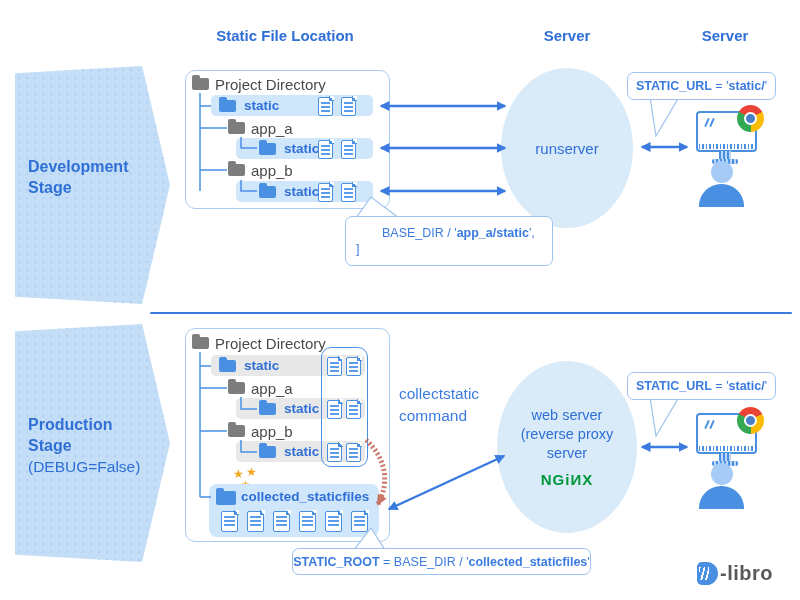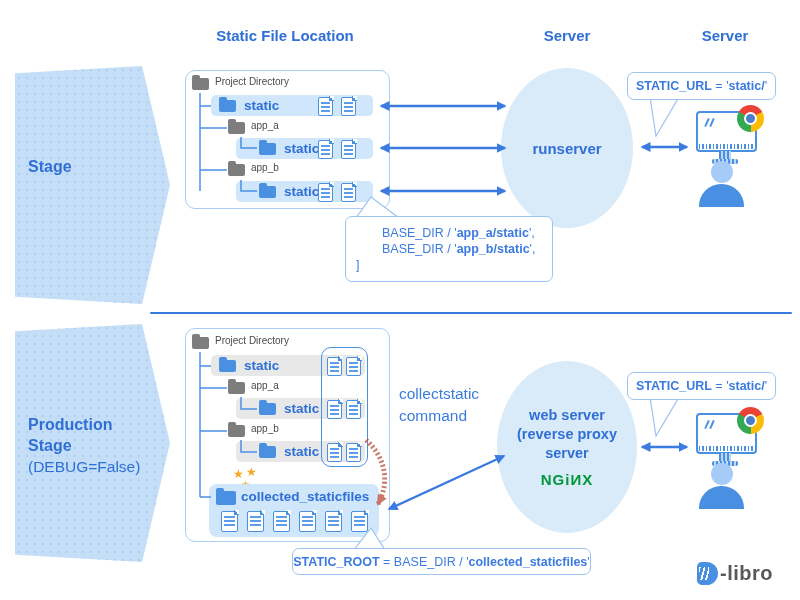--- a/index.html
+++ b/index.html
@@ -13,21 +13,21 @@
          background-image:radial-gradient(#aed1f2 1px,transparent 1.2px);
          background-size:8px 8px;
          clip-path:polygon(0 3%,82% 0,100% 50%,82% 100%,0 97%);}
   .stage-text{position:absolute;left:28px;width:140px;color:var(--accent-blue);}
   .stage-text .t{font-size:16px;font-weight:bold;line-height:21px;}
   .stage-text .s{font-size:15.5px;line-height:21px;}
   .divider{position:absolute;left:150px;top:312px;width:642px;height:2px;
            background:var(--arrow-blue);border-radius:1px;}
   .panel{position:absolute;background:#fff;border:1.5px solid var(--panel-border);
          border-radius:10px;}
-  .tlab{position:absolute;font-size:10px;color:#4a4a4a;white-space:nowrap;}
+  .tlab{position:absolute;font-size:15px;color:#4a4a4a;white-space:nowrap;}
   .tstatic{position:absolute;font-size:13.5px;font-weight:bold;color:var(--accent-blue);white-space:nowrap;}
   .pill{position:absolute;height:21px;border-radius:5px;}
   .pill-blue{background:var(--hl-blue);}
   .pill-gray{background:var(--hl-gray);}
   .folder{position:absolute;width:17px;height:12px;border-radius:2px;}
   .folder::before{content:"";position:absolute;top:-3.5px;left:0;width:8px;height:4px;
                   border-radius:2px 2px 0 0;background:inherit;}
   .f-blue{background:var(--folder-blue);} .f-gray{background:var(--folder-gray);}
   .f-lg{width:20px;height:14px;}
   .file{position:absolute;width:13px;height:17px;border:1.6px solid var(--folder-blue);
@@ -35,21 +35,21 @@
   .file::before{content:"";position:absolute;left:2px;right:2px;top:4px;bottom:2px;
         background:repeating-linear-gradient(to bottom,#5b9ceb 0 1.6px,transparent 1.6px 4.2px);}
   .file::after{content:"";position:absolute;top:-1.6px;right:-1.6px;width:5px;height:5px;
         background:linear-gradient(225deg,#fff 50%,var(--folder-blue) 50%);}
   .file-lg{width:15px;height:19px;}
   .filebox{position:absolute;border:1.6px solid var(--folder-blue);border-radius:10px;background:transparent;}
   .star{position:absolute;color:var(--star-orange);font-size:12px;line-height:12px;}
   .collected{position:absolute;background:var(--hl-blue);border-radius:8px;}
   .ellipse{position:absolute;border-radius:50%;background:var(--ellipse-fill);
            display:flex;flex-direction:column;align-items:center;justify-content:center;}
-  .ellipse .srv{font-weight:bold;color:var(--accent-blue);font-size:14.5px;line-height:19px;text-align:center;}
+  .ellipse .srv{font-weight:normal;color:var(--accent-blue);font-size:14.5px;line-height:19px;text-align:center;}
   .nginx{font-weight:bold;font-size:15px;letter-spacing:1px;color:var(--nginx-green);margin-top:8px;}
   .callout{position:absolute;background:#fff;border:1.3px solid #9ec3ee;border-radius:7px;
            color:var(--arrow-blue);z-index:6;}
   .code-box{padding:8px 10px;font-size:12.5px;line-height:16px;}
   .code-line{white-space:pre;}
   .code-line b{font-weight:bold;}
   .indent{padding-left:26px;}
   .one-line{display:flex;align-items:center;justify-content:center;font-size:12.5px;white-space:pre;}
   .collectstatic{position:absolute;color:var(--arrow-blue);font-size:15.5px;line-height:22px;}
   
@@ -79,20 +79,21 @@
 </style>
 </head>
 <body>
 
 <div class="abs hdr" style="left:185px;top:27px;width:200px;">Static File Location</div>
 <div class="abs hdr" style="left:517px;top:27px;width:100px;">Server</div>
 <div class="abs hdr" style="left:675px;top:27px;width:100px;">Server</div>
 
 <div class="stage" style="top:66px;"></div>
 <div class="stage-text" style="top:156px;">
+  <div class="t">Development</div>
   <div class="t">Stage</div>
 </div>
 <div class="stage" style="top:324px;"></div>
 <div class="stage-text" style="top:414px;">
   <div class="t">Production</div>
   <div class="t">Stage</div>
   <div class="s">(DEBUG=False)</div>
 </div>
 
 <div class="divider"></div>
@@ -120,21 +121,20 @@
 <span class="tlab" style="left:251px;top:162px;">app_b</span>
 
 <div class="pill pill-blue" style="left:236px;top:181px;width:137px;"></div>
 <span class="folder f-blue" style="left:259px;top:186px;"></span>
 <span class="tstatic" style="left:284px;top:184px;">static</span>
 <span class="file" style="left:318px;top:183px;"></span>
 <span class="file" style="left:341px;top:183px;"></span>
 
 <div class="callout code-box" style="left:345px;top:216px;width:186px;">
   <div class="code-line indent"><span>BASE_DIR / '</span><b>app_a/static</b><span>',</span></div>
-  <div class="code-line indent"><span>BASE_DIR / '</span><b>app_b/static</b><span>',</span></div>
   <div class="code-line"><span>]</span></div>
 </div>
 
 <div class="ellipse" style="left:501px;top:68px;width:132px;height:160px;">
   <div class="srv" style="font-size:15px;">runserver</div>
 </div>
 
 <div class="callout one-line" style="left:627px;top:72px;width:147px;height:26px;">
   <b>STATIC_URL</b><span> = </span><span>'</span><b>static/</b><span>'</span>
 </div>

